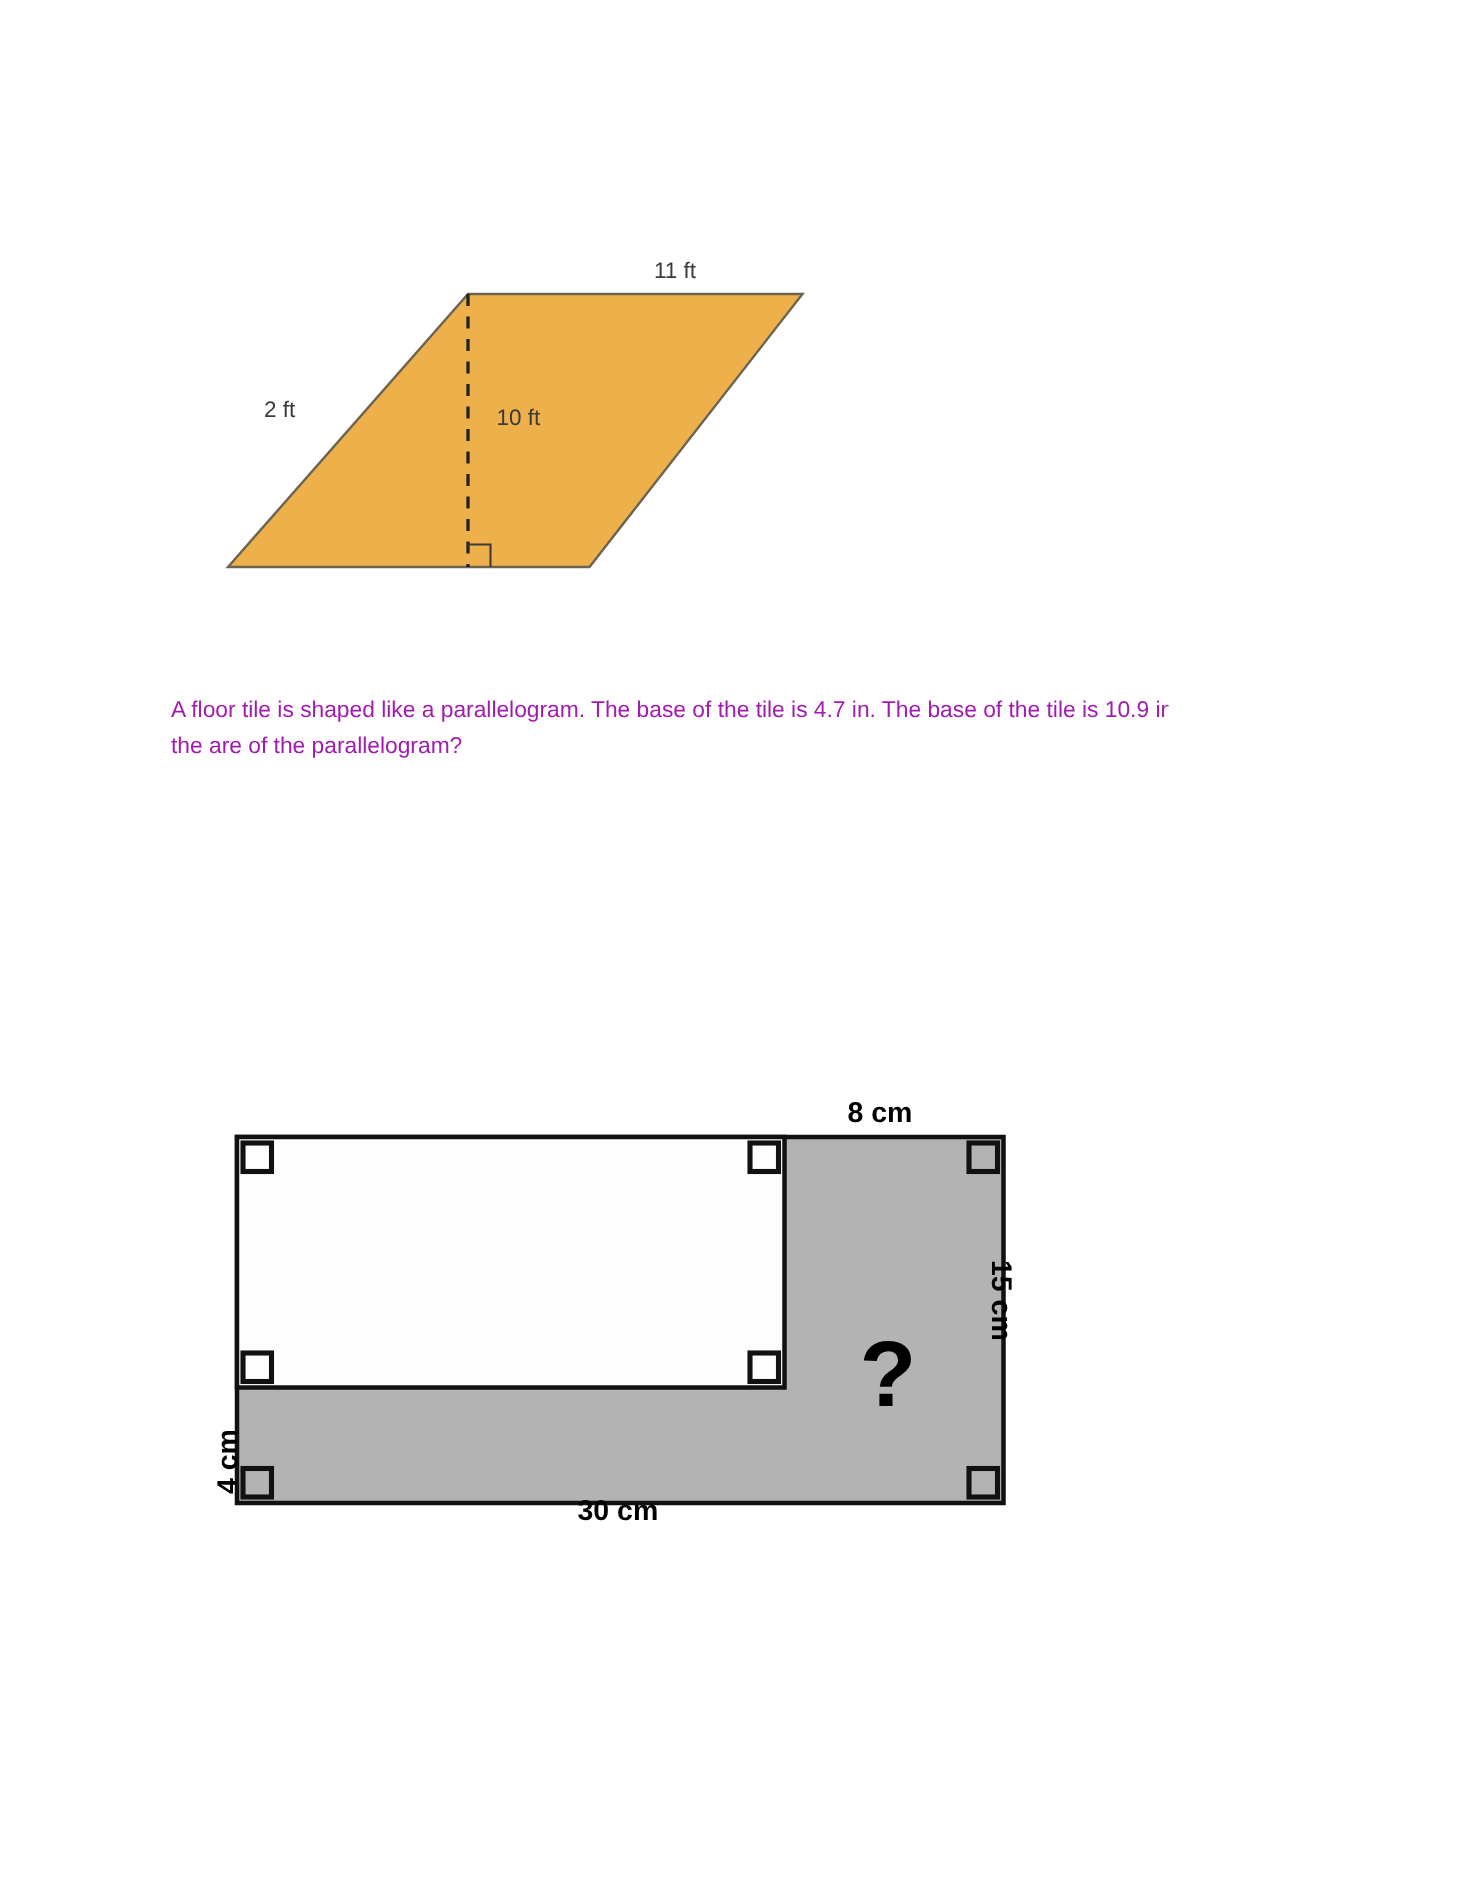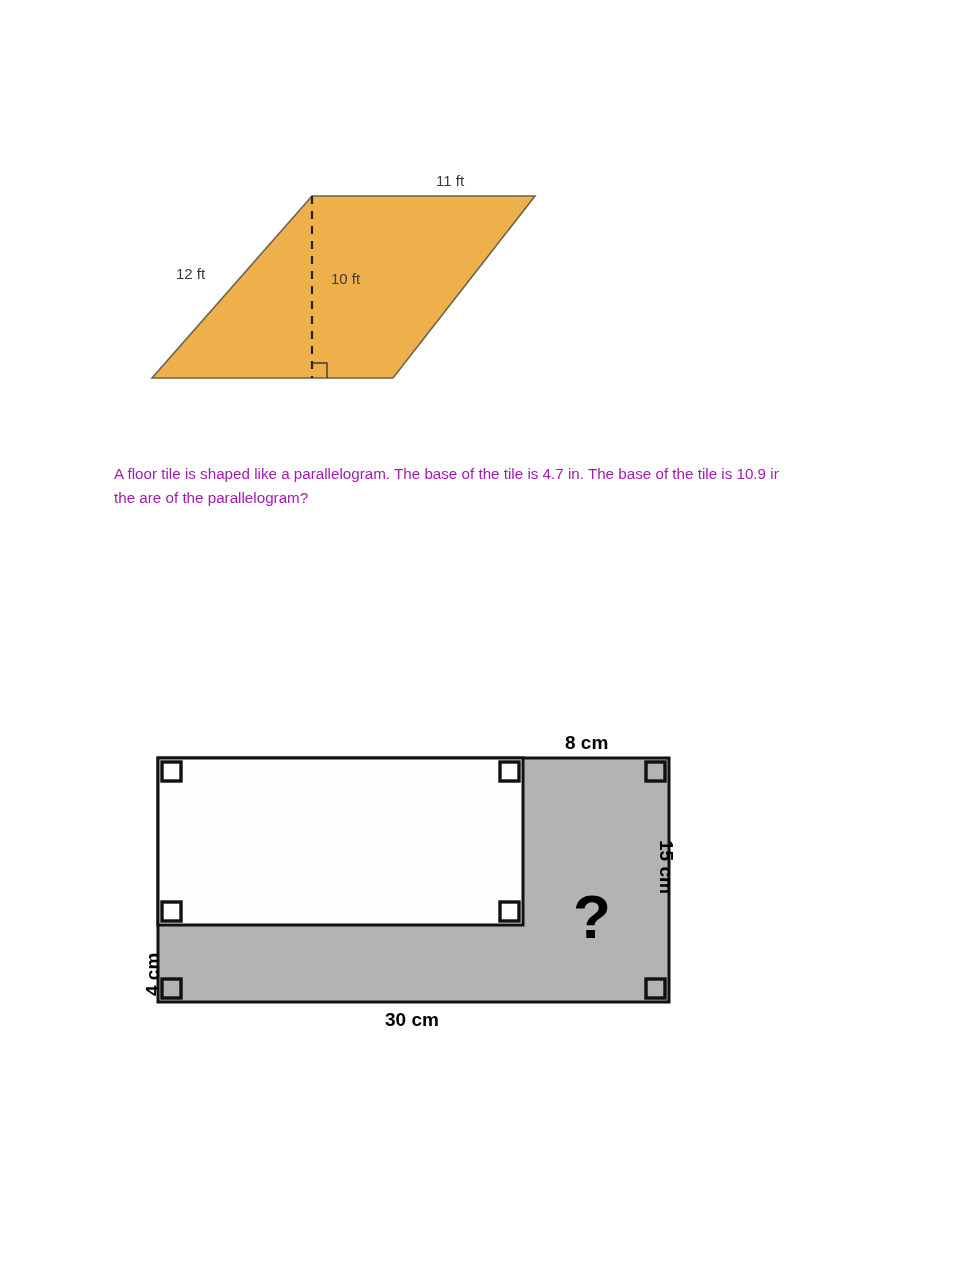--- a/index.html
+++ b/index.html
@@ -72,21 +72,21 @@
   .dim-label-bold {
     position: absolute;
     font-family: "Liberation Sans", sans-serif;
     font-weight: bold;
     font-size: 19px;
     color: #000000;
     white-space: nowrap;
     line-height: 1;
   }
   .lbl-8cm  { left: 447px; top: 13px; }
-  .lbl-30cm { left: 267px; top: 290px; }
+  .lbl-30cm { left: 267px; top: 278px; }
   .lbl-15cm {
     left: 558px; top: 120px;
     transform: rotate(90deg);
     transform-origin: left top;
   }
   .lbl-4cm {
     left: 25px; top: 276px;
     transform: rotate(-90deg);
     transform-origin: left top;
   }
@@ -110,21 +110,21 @@
     <svg width="420" height="235" viewBox="0 0 420 235" xmlns="http://www.w3.org/2000/svg">
 
       <polygon points="12,218 172,36 395,36 253,218" fill="#EDB04A" stroke="#6b6450" stroke-width="1.6"></polygon>
 
       <line x1="172" y1="36" x2="172" y2="218" stroke="#222222" stroke-width="2.2" stroke-dasharray="8,7"></line>
 
       <polyline points="172,203 187,203 187,218" fill="none" stroke="#3b3b3b" stroke-width="1.4"></polyline>
     </svg>
 
     <span class="dim-label lbl-11ft">11 ft</span>
-    <span class="dim-label lbl-12ft">12 ft</span>
+    <span class="dim-label lbl-12ft">2 ft</span>
     <span class="dim-label lbl-10ft">10 ft</span>
   </div>
 
   <p class="para para-1">A floor tile is shaped like a parallelogram. The base of the tile is 4.7 in. The base of the tile is 10.9 in. What is the are of the parallelogram?</p>
 
 
 
   <div class="fig-lshape">
     <svg width="620" height="330" viewBox="0 0 620 330" xmlns="http://www.w3.org/2000/svg">
 

